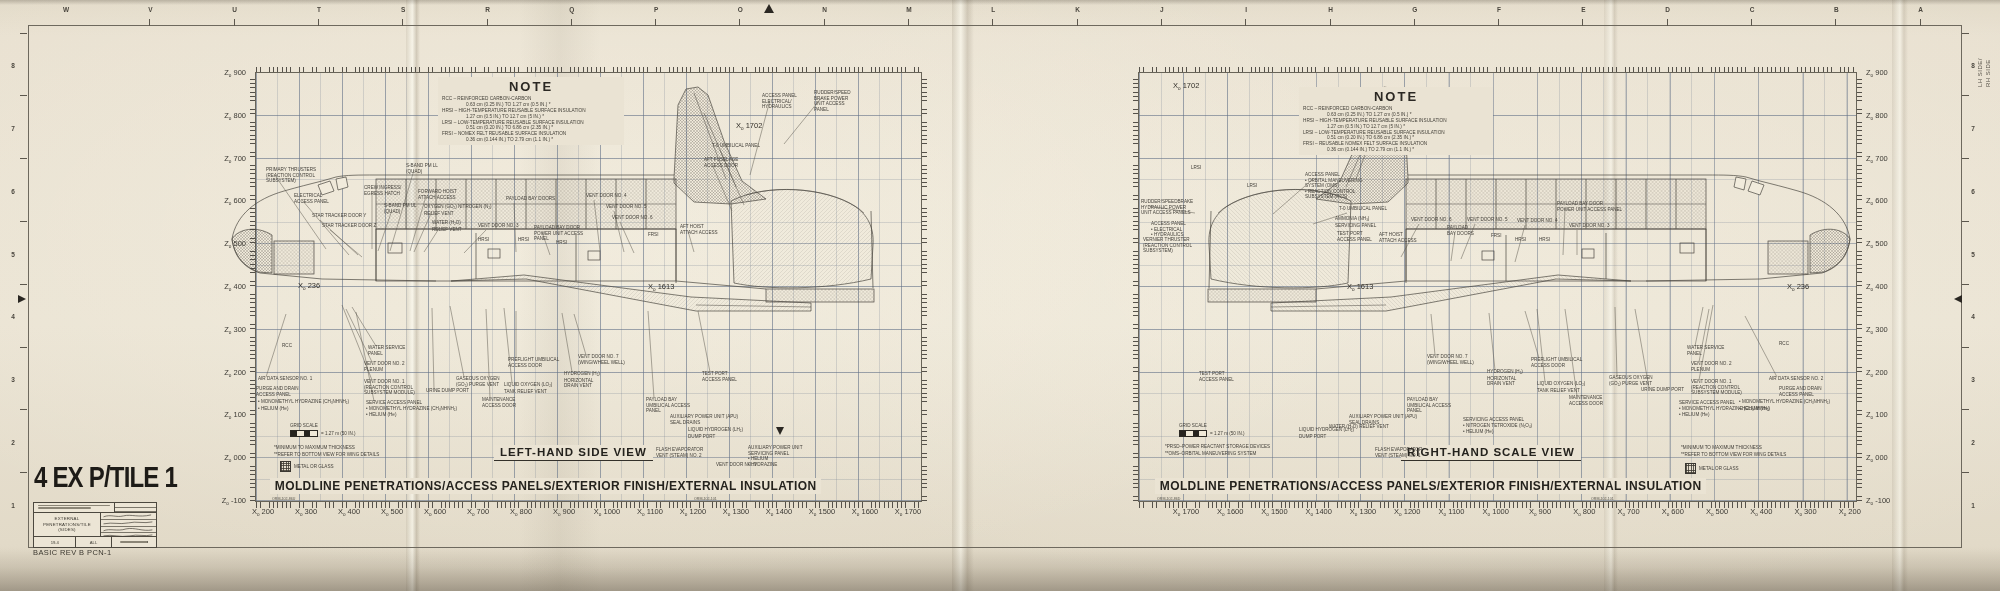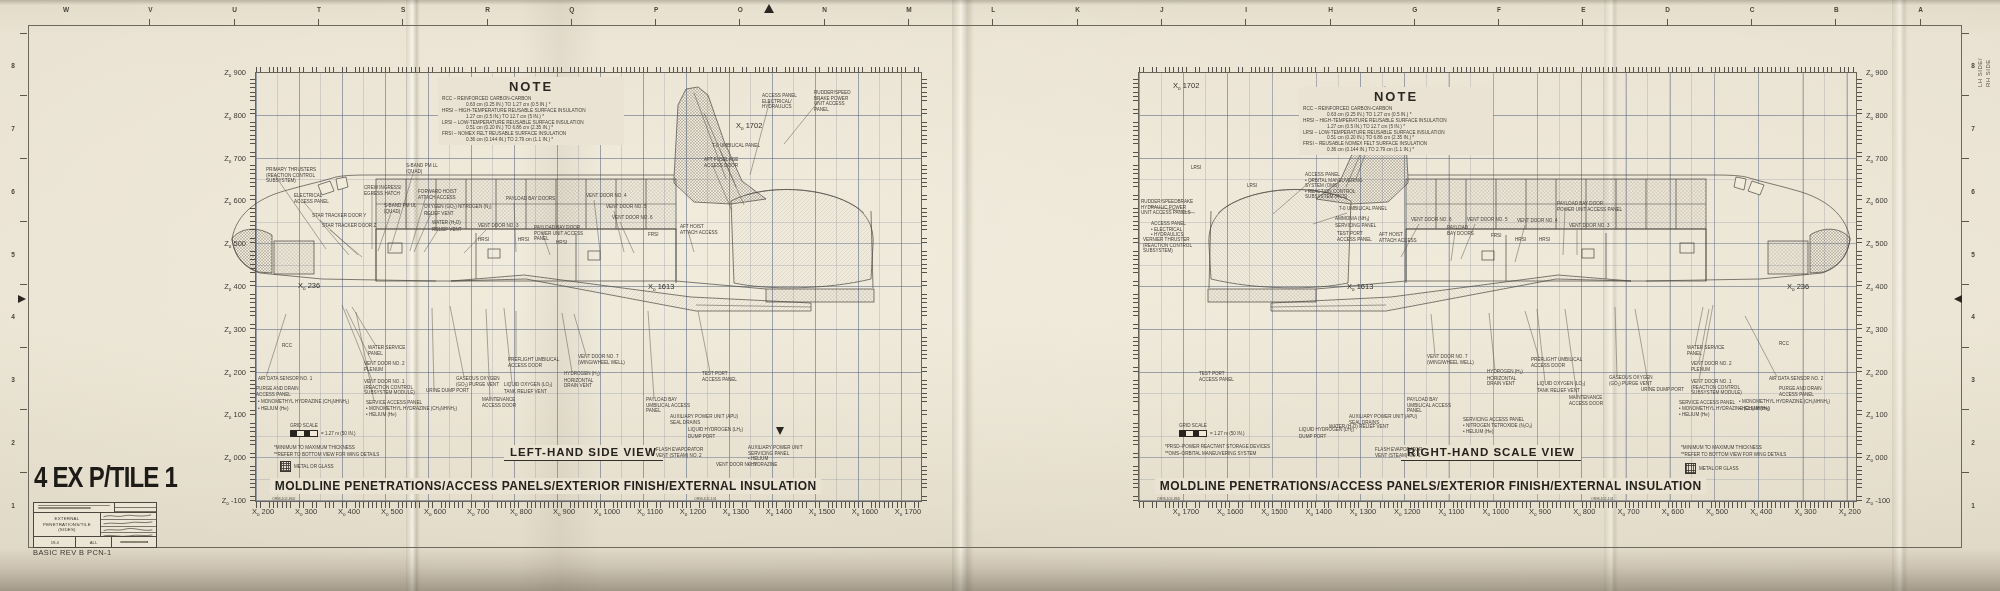--- a/index.html
+++ b/index.html
@@ -313,21 +313,21 @@
     </div>
     <div class="fnotes" style="left:18px;top:372px;">
       <div>*MINIMUM TO MAXIMUM THICKNESS</div>
       <div>**REFER TO BOTTOM VIEW FOR WING DETAILS</div>
     </div>
     <div class="metal" style="left:24px;top:388px;">
       <span class="swatch"></span>
       <span>METAL OR GLASS</span>
     </div>
 
-    <div class="vtitle" style="left:248px;">LEFT-HAND SIDE VIEW</div>
+    <div class="vtitle" style="left:238px;">LEFT-HAND SIDE VIEW</div>
     <div class="btitle" style="left:14px;">MOLDLINE PENETRATIONS/ACCESS PANELS/EXTERIOR FINISH/EXTERNAL INSULATION</div>
     <div class="docno" style="left:16px;">ORM-102-86U</div>
     <div class="docno" style="left:438px;">ORM-102-101</div>
   <div class="zlabel zl-left" style="top: -5px;">Z<sub>o</sub> 900</div>
       <div class="zlabel zl-left" style="top: 37.8px;">Z<sub>o</sub> 800</div>
       <div class="zlabel zl-left" style="top: 80.6px;">Z<sub>o</sub> 700</div>
       <div class="zlabel zl-left" style="top: 123.4px;">Z<sub>o</sub> 600</div>
       <div class="zlabel zl-left" style="top: 166.2px;">Z<sub>o</sub> 500</div>
       <div class="zlabel zl-left" style="top: 209px;">Z<sub>o</sub> 400</div>
       <div class="zlabel zl-left" style="top: 251.8px;">Z<sub>o</sub> 300</div>

